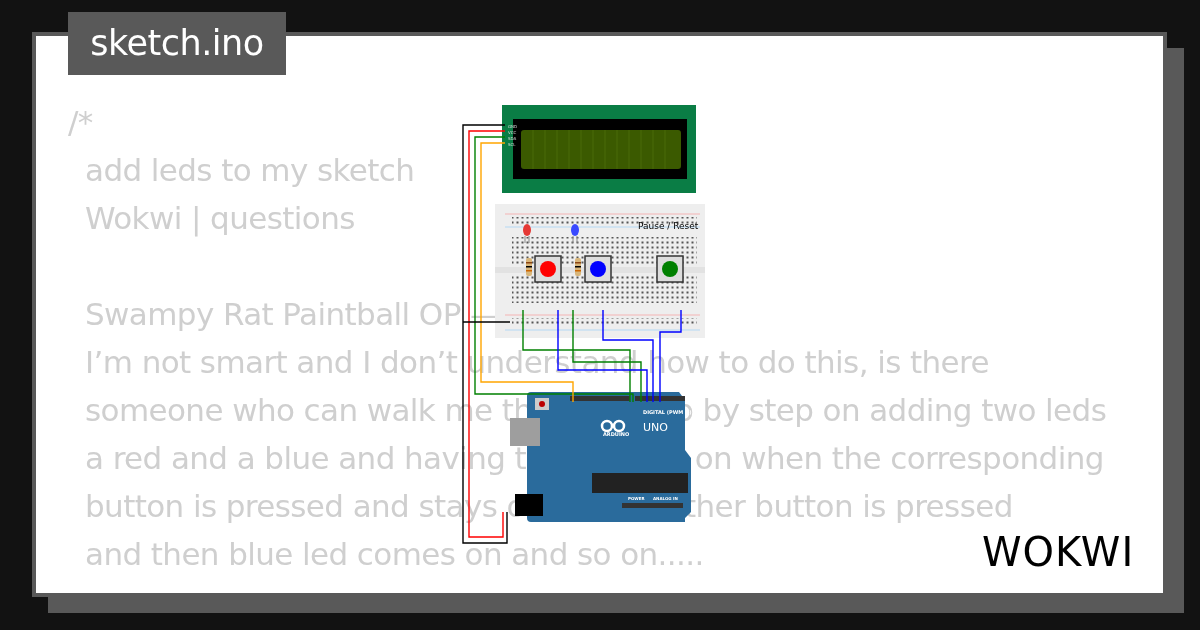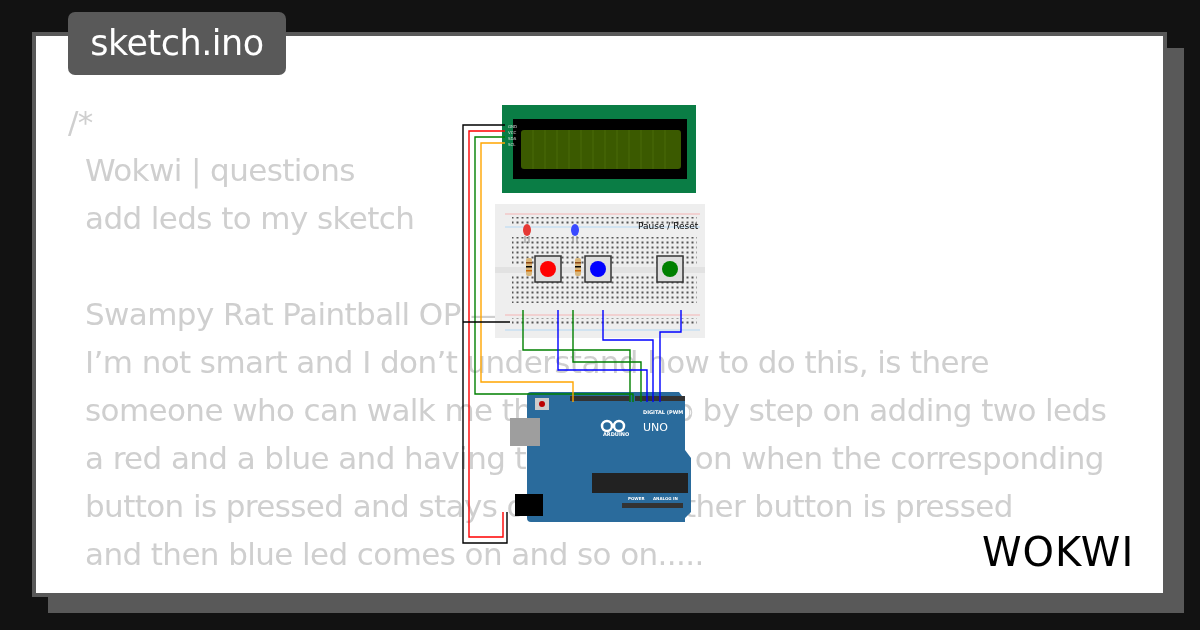--- a/index.html
+++ b/index.html
@@ -10,21 +10,21 @@
   .shadow {
     position: absolute; left: 48px; top: 48px; width: 1136px; height: 565px; background: #595959;
   }
   .card {
     position: absolute; left: 32px; top: 32px; width: 1127px; height: 557px;
     background: #ffffff; border: 4px solid #595959;
   }
   .file-tab {
     position: absolute; left: 68px; top: 12px; width: 218px; height: 63px; background: #595959;
     color: #ffffff; font-size: 35px; line-height: 63px; text-align: center;
-    font-family: "DejaVu Sans", sans-serif; letter-spacing: -0.5px; border-radius: 7px;
+    font-family: "DejaVu Sans", sans-serif; letter-spacing: -0.5px;
   }
   .code {
     position: absolute; left: 68px; top: 98px; width: 1080px;
     color: #cfcfcf; font-size: 31px; line-height: 48px;
     font-family: "DejaVu Sans", sans-serif; letter-spacing: -0.6px;
   }
   .code .line { white-space: pre; height: 48px; }
   .code .indent { padding-left: 17px; }
   .diagram { position: absolute; left: 455px; top: 100px; width: 260px; height: 450px; }
   .logo {
@@ -36,22 +36,22 @@
 
 <div class="shadow"></div>
 <div class="card"></div>
 
 <div class="file-tab">
   <span>sketch.ino</span>
 </div>
 
 <div class="code">
   <div class="line">/*</div>
+  <div class="line indent">add leds to my sketch</div>
   <div class="line indent">Wokwi | questions</div>
-  <div class="line indent">add leds to my sketch</div>
   <div class="line indent"></div>
   <div class="line indent">Swampy Rat Paintball OP — … 55 PM</div>
   <div class="line indent">I’m not smart and I don’t understand how to do this, is there</div>
   <div class="line indent">someone who can walk me through step by step on adding two leds</div>
   <div class="line indent">a red and a blue and having them come on when the corresponding</div>
   <div class="line indent">button is pressed and stays on until another button is pressed</div>
   <div class="line indent">and then blue led comes on and so on.....</div>
 </div>
 
 <svg class="diagram" viewBox="0 0 260 450" width="260" height="450">

